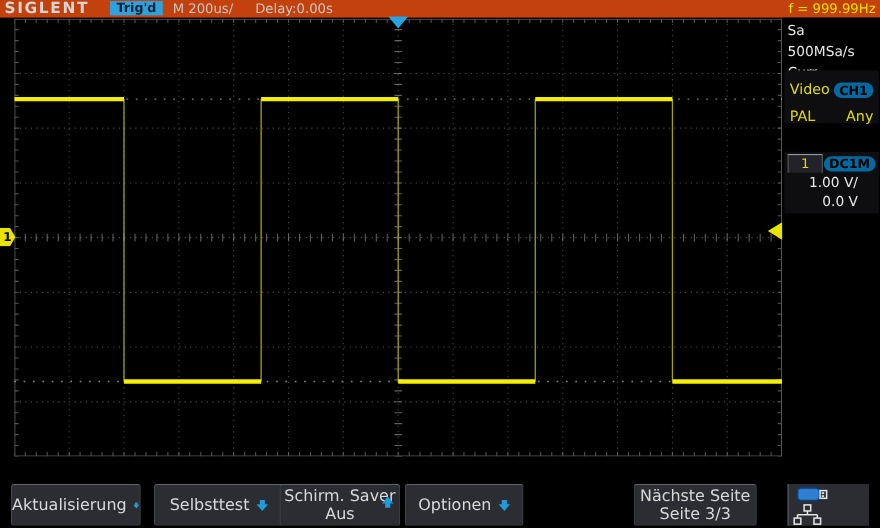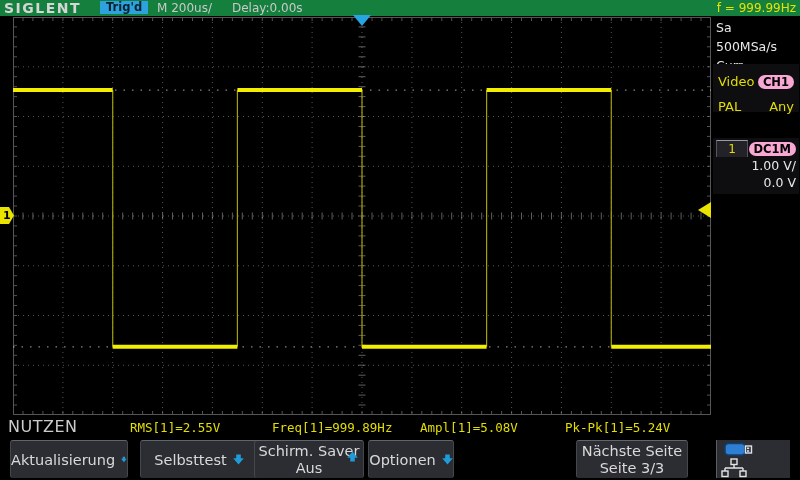--- a/index.html
+++ b/index.html
@@ -1,20 +1,20 @@
 <!DOCTYPE html>
 <html><head>
 <meta charset="utf-8">
 <style>
   html,body{margin:0;padding:0;background:#222;}
   .screen{position:relative;width:800px;height:480px;background:#000;overflow:hidden;
           font-family:"DejaVu Sans",sans-serif;-webkit-font-smoothing:antialiased;}
 
   
-  .topbar{position:absolute;left:0;top:0;width:800px;height:16px;background:#15803d;}
+  .topbar{position:absolute;left:0;top:0;width:800px;height:16px;background:#c2410c;}
   .logo{position:absolute;left:4px;top:0;font-size:14px;font-weight:bold;letter-spacing:1.5px;
         color:#d6d6d6;line-height:16px;}
   .trigd{position:absolute;left:100px;top:1px;height:13px;line-height:13px;padding:0 6px;
          background:#2da2de;color:#07232f;font-size:11.5px;font-weight:bold;text-align:center;}
   .tb-item{position:absolute;top:0;line-height:16px;font-size:12px;color:#c9c9c9;}
   .tb-timebase{left:157px;}
   .tb-delay{left:232px;}
   .tb-freq{right:4px;color:#e6e200;}
 
   
@@ -31,28 +31,28 @@
       border-right:13px solid #e8e400;}
 
   
   .sidebar{position:absolute;left:712px;top:16px;width:88px;height:400px;background:#000;}
   .acq{position:absolute;left:0;top:2px;width:76px;color:#e8e8e8;font-size:12.5px;line-height:19px;
        padding-left:4px;box-sizing:border-box;}
   .panel{position:absolute;left:1px;width:86px;background:#0e0e11;}
   .trig-panel{top:48px;height:48px;}
   .prow{display:flex;justify-content:space-between;align-items:center;padding:0 5px;margin-top:10px;}
   .ytext{color:#e2de00;font-size:13px;}
-  .badge{background:#f9a8d4;color:#000;font-size:11.5px;font-weight:bold;border-radius:7px;
+  .badge{background:#0369a1;color:#000;font-size:11.5px;font-weight:bold;border-radius:7px;
          padding:0 5px;line-height:14px;}
   .ch-panel{top:122px;height:56px;}
   .chrow{display:flex;justify-content:space-between;align-items:center;padding:0 3px;padding-top:2px;}
   .ch-tab{width:30px;height:16px;background:#222228;border-top:1px solid #9a9aa2;
           border-left:1px solid #55555c;border-right:1px solid #55555c;
           color:#e2de00;font-size:12px;text-align:center;line-height:16px;}
-  .vline{color:#e8e8e8;font-size:12.5px;text-align:right;padding-right:3px;line-height:17px;}
+  .vline{color:#e8e8e8;font-size:12.5px;text-align:right;padding-right:19px;line-height:17px;}
 
   
   .measbar{position:absolute;left:0;top:415px;width:800px;height:23px;background:#000;}
   .menu-title{position:absolute;left:8px;top:2px;font-size:16px;color:#cbcbcb;letter-spacing:0.5px;}
   .meas{position:absolute;top:5px;font-size:12.5px;color:#e2de00;
         font-family:"DejaVu Sans Mono",monospace;}
 
   
   .menubar{position:absolute;left:0;top:438px;width:800px;height:42px;background:#000;}
   .softbtn{position:absolute;top:2px;height:38px;background:#2b2d32;border-radius:3px;
@@ -115,27 +115,20 @@
     <div class="panel ch-panel">
       <div class="chrow">
         <span class="ch-tab">1</span>
         <span class="badge">DC1M</span>
       </div>
       <div class="vline">1.00 V/</div>
       <div class="vline">0.0 V</div>
     </div>
   </aside>
 
-  <div class="measbar">
-    <span class="menu-title">NUTZEN</span>
-    <span class="meas" style="left:130px">RMS[1]=2.55V</span>
-    <span class="meas" style="left:272px">Freq[1]=999.89Hz</span>
-    <span class="meas" style="left:420px">Ampl[1]=5.08V</span>
-    <span class="meas" style="left:565px">Pk-Pk[1]=5.24V</span>
-  </div>
 
   <nav class="menubar">
     <div class="softbtn" style="left:10px;width:118px">
       <span>Aktualisierung</span>
       <svg class="arrow-svg" width="11" height="11" viewBox="0 0 11 11">
         <path d="M3.2 0.5 h4.6 v3.8 h3 L5.5 10.6 0.2 4.3 h3 z" fill="#1f9bd7"></path>
         </svg>
     </div>
     <div class="softbtn" style="left:140px;width:118px">
       <span>Selbsttest</span>
@@ -145,21 +138,21 @@
     </div>
     <div class="softbtn" style="left:254px;width:110px">
       <span class="lines">
         <span>Schirm. Saver</span>
         <span>Aus</span>
       </span>
       <svg class="arrow-svg btn-uparrow" width="11" height="11" viewBox="0 0 11 11">
         <path d="M3.2 0.5 h4.6 v3.8 h3 L5.5 10.6 0.2 4.3 h3 z" fill="#1f9bd7" transform="rotate(180 5.5 5.5)"></path>
         </svg>
     </div>
-    <div class="softbtn" style="left:368px;width:86px">
+    <div class="softbtn" style="left:368px;width:108px">
       <span>Optionen</span>
       <svg class="arrow-svg" width="11" height="11" viewBox="0 0 11 11">
         <path d="M3.2 0.5 h4.6 v3.8 h3 L5.5 10.6 0.2 4.3 h3 z" fill="#1f9bd7"></path>
         </svg>
     </div>
     <div class="softbtn" style="left:576px;width:112px">
       <span class="lines">
         <span>Nächste Seite</span>
         <span>Seite 3/3</span>
       </span>

